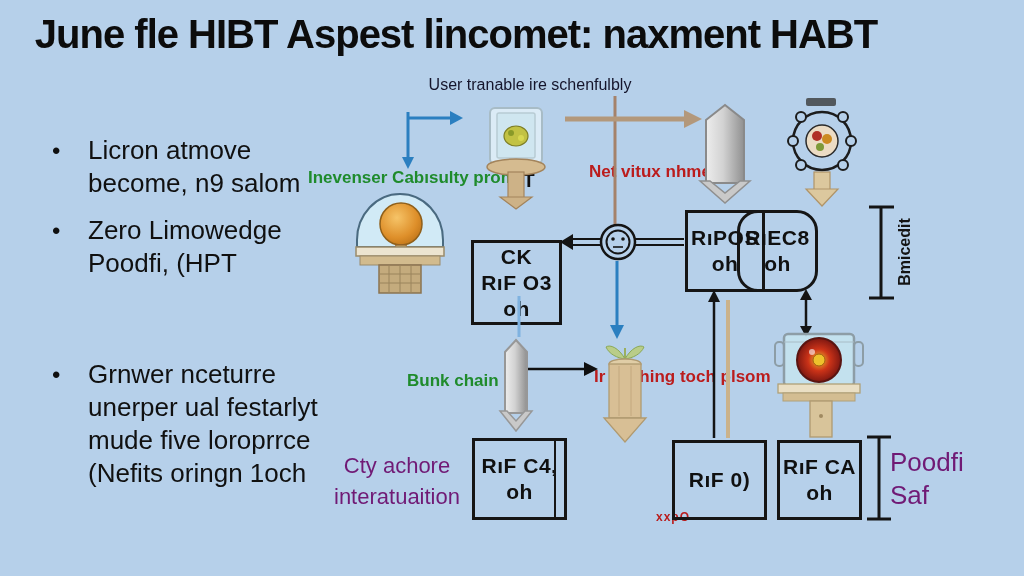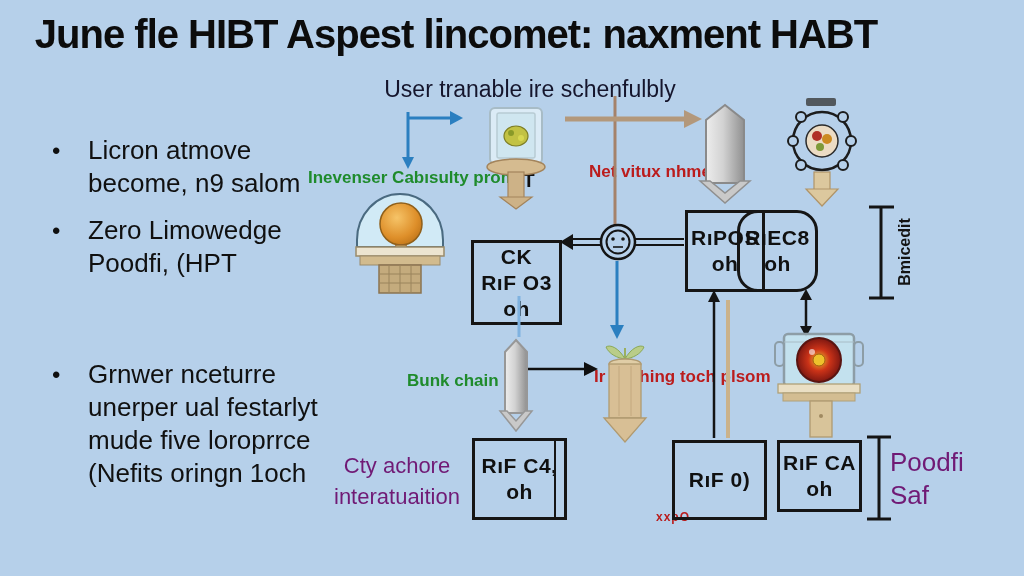--- a/index.html
+++ b/index.html
@@ -8,21 +8,21 @@
     background:#b6d0ea;
     font-family:"Liberation Sans", sans-serif;
     color:#101010;
   }
   .title{
     position:absolute;left:0;top:12px;width:912px;text-align:center;
     font-size:40px;font-weight:700;letter-spacing:-1px;color:#0c0c0c;white-space:nowrap;
   }
   .subtitle{
     position:absolute;left:320px;top:76px;width:420px;text-align:center;
-    font-size:23px;color:#15152c;
+    font-size:16px;color:#15152c;
   }
   .bullet{position:absolute;display:flex;font-size:26px;line-height:33px;color:#101010;}
   .bullet .dot{width:36px;font-size:24px;}
   .bullet .txt{width:242px;}
   .glabel{position:absolute;font-weight:700;font-size:17px;color:#1f8b2c;white-space:nowrap;}
   .rlabel{position:absolute;font-weight:700;font-size:17px;color:#bb1c1c;white-space:nowrap;}
   .tmark{position:absolute;font-weight:700;font-size:19px;color:#101010;}
   .box{
     position:absolute;border:3px solid #151515;box-sizing:border-box;
     display:flex;flex-direction:column;justify-content:center;align-items:center;
@@ -86,21 +86,21 @@
     <div>oh</div>
   </div>
   <div class="box" style="left:472px;top:438px;width:95px;height:82px;">
     <div>RıF C4,</div>
     <div>oh</div>
     <div class="vdiv"></div>
   </div>
   <div class="box" style="left:672px;top:440px;width:95px;height:80px;">
     <div>RıF 0)</div>
   </div>
-  <div class="box" style="left:777px;top:440px;width:85px;height:72px;">
+  <div class="box" style="left:777px;top:440px;width:85px;height:80px;">
     <div>RıF CA</div>
     <div>oh</div>
   </div>
 
 
   <svg class="overlay" width="1024" height="576" viewBox="0 0 1024 576">
     <defs>
       <linearGradient id="greyG" x1="0" y1="0" x2="1" y2="0">
         <stop offset="0" stop-color="#ededed"></stop>
           <stop offset="0.45" stop-color="#d2d2d2"></stop>

